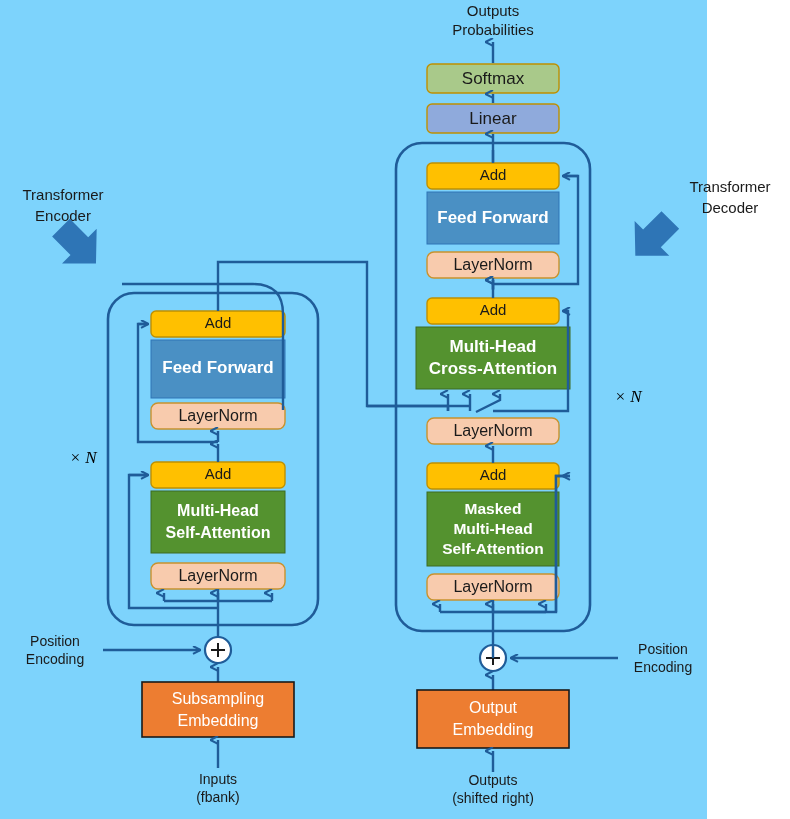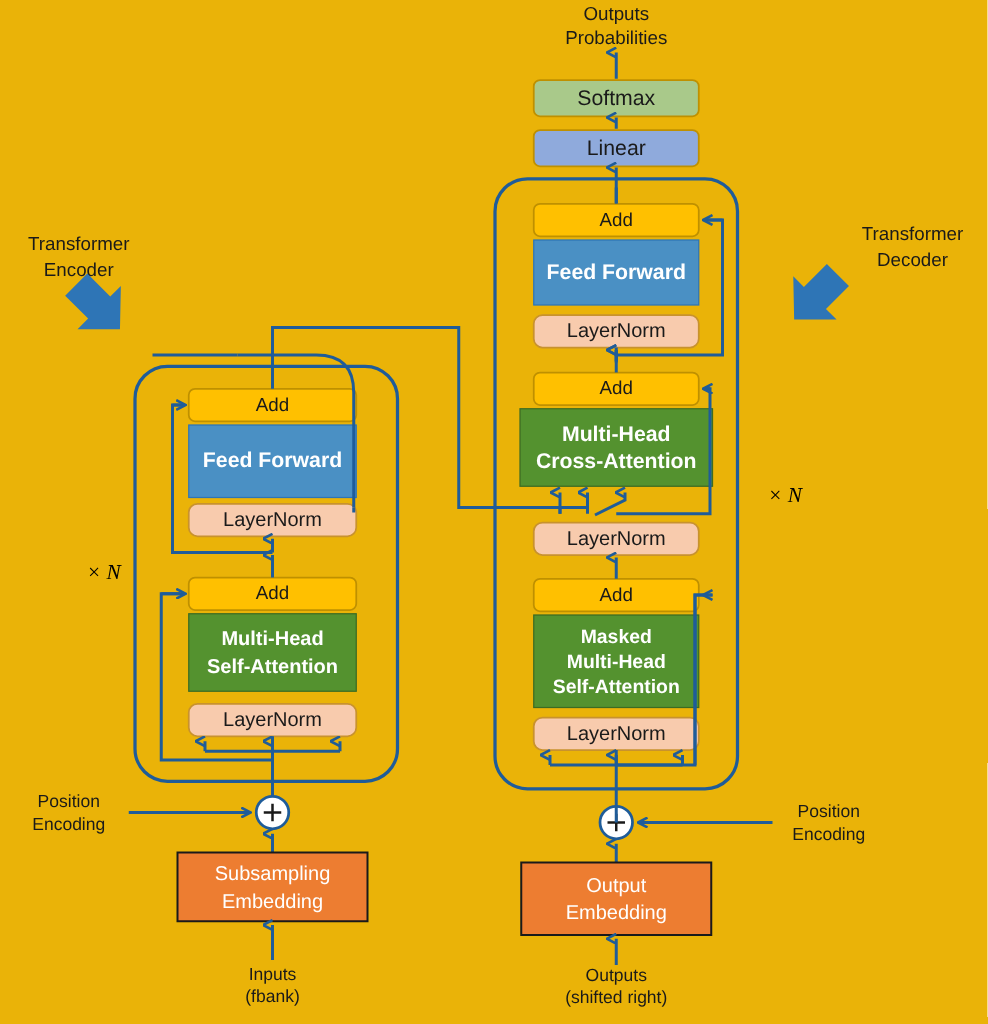--- a/index.html
+++ b/index.html
@@ -8,23 +8,23 @@
     background: #ffffff;
   }
   body {
     width: 790px;
     height: 819px;
     font-family: "Liberation Sans", sans-serif;
     overflow: hidden;
   }
   #diagram-root {
     position: relative;
-    width: 790px;
+    width: 707px;
     height: 819px;
-    background: #eab308;
+    background: #7dd3fc;
   }
   svg#diagram {
     display: block;
     width: 790px;
     height: 819px;
   }
   .box-label {
     font-family: "Liberation Sans", sans-serif;
     text-anchor: middle;
     dominant-baseline: middle;

